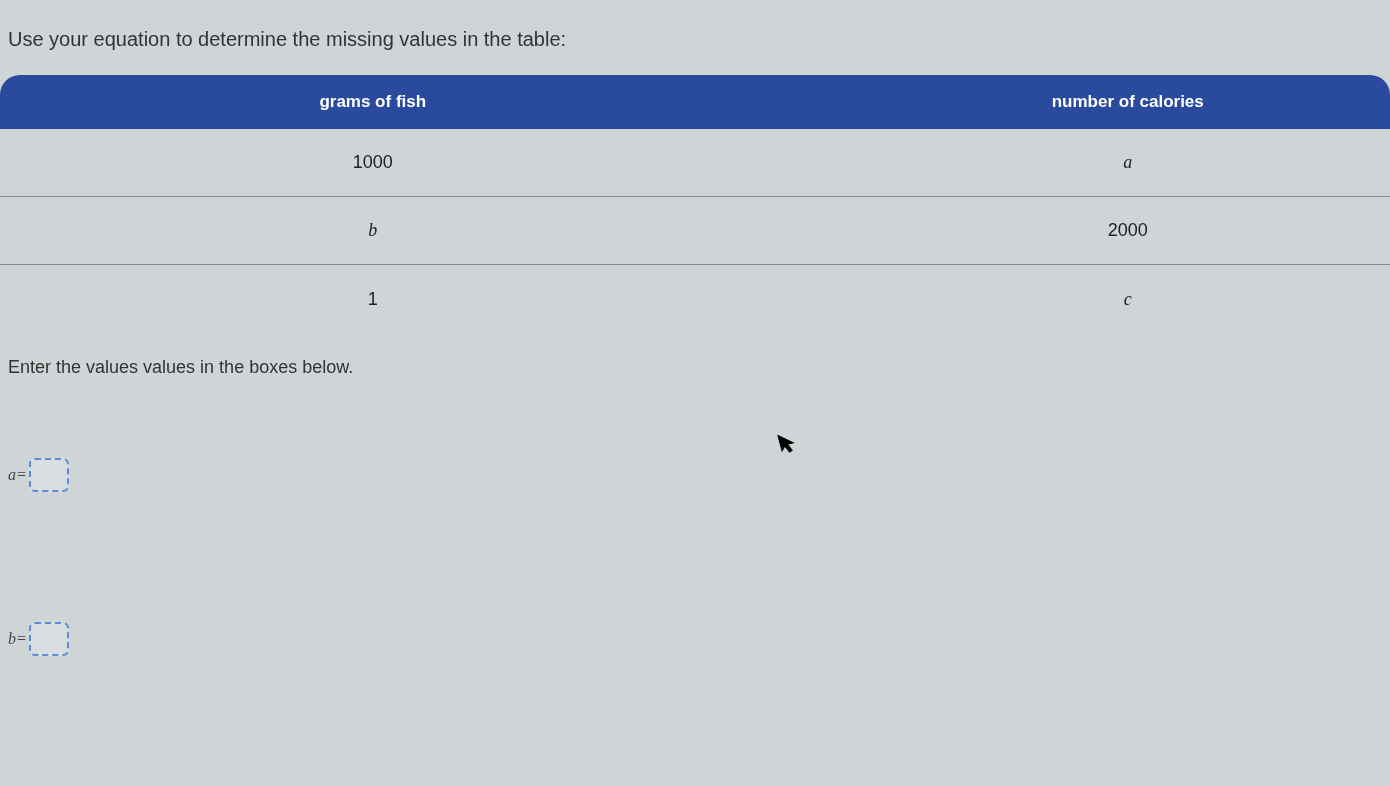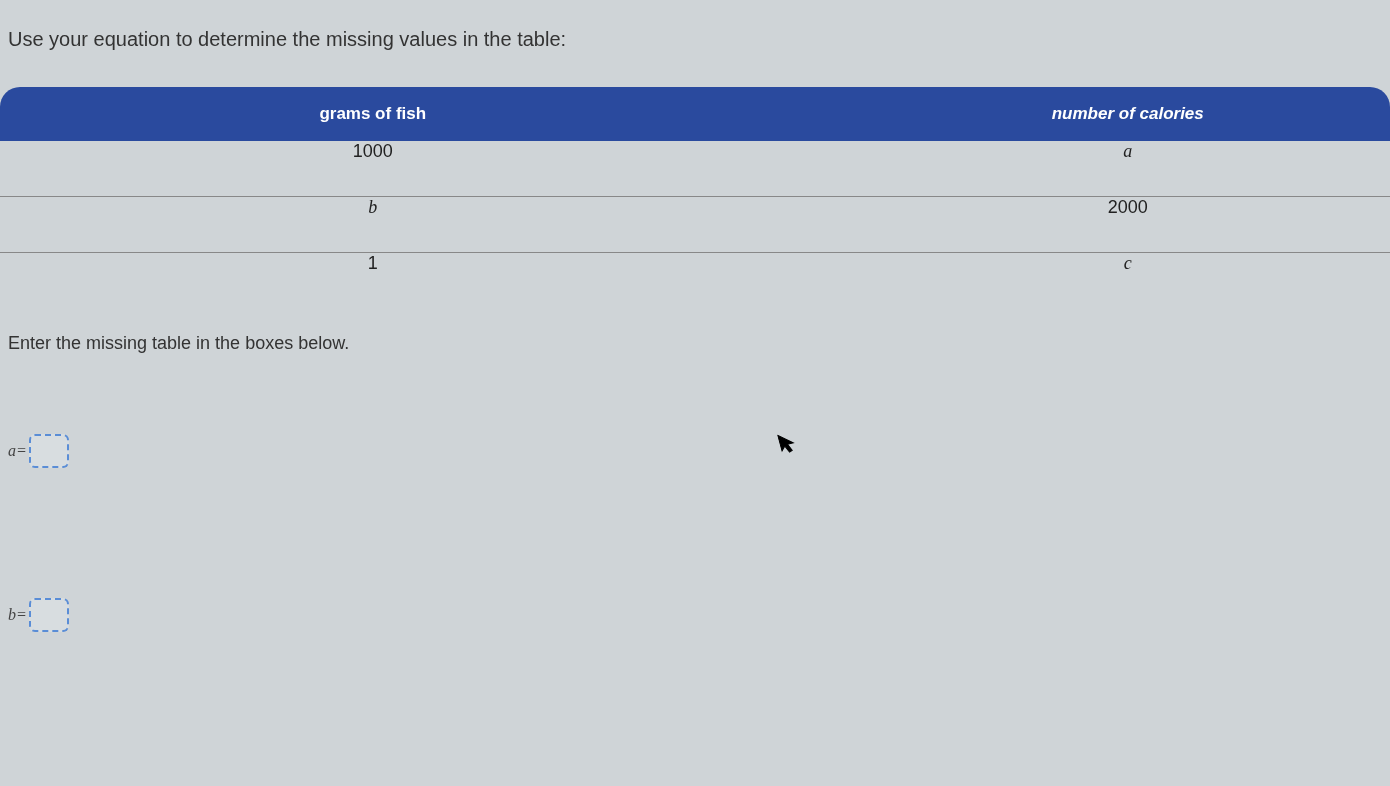--- a/index.html
+++ b/index.html
@@ -15,46 +15,45 @@
       overflow: hidden;
       position: relative;
     }
     .prompt-text {
       font-size: 20px;
       color: #333;
       padding: 28px 0 24px 8px;
     }
     .table-container {
       width: 100%;
-      margin-top: 12px;
     }
     .table-header {
       display: flex;
       background-color: #2a4a9e;
       color: #fff;
       font-size: 17px;
       font-weight: bold;
       height: 54px;
       align-items: center;
       border-radius: 20px 20px 0 0;
     }
     .header-col-1 {
       width: 45%;
       text-align: center;
       padding-left: 120px;
     }
     .header-col-2 {
       width: 55%;
       text-align: center;
       padding-left: 240px;
-      font-style: italic;
     }
     .table-row {
       display: flex;
-      height: 56px;
+      height: 68px;
+      align-items: center;
       border-bottom: 1px solid #888;
     }
     .table-row:last-child {
       border-bottom: none;
     }
     .cell-1 {
       width: 45%;
       text-align: center;
       font-size: 18px;
       color: #222;
@@ -131,21 +130,21 @@
     <div class="cell-1 italic">b</div>
     <div class="cell-2">2000</div>
   </div>
 
   <div class="table-row">
     <div class="cell-1">1</div>
     <div class="cell-2 italic">c</div>
   </div>
 </div>
 
-<div class="enter-text">Enter the missing table in the boxes below.</div>
+<div class="enter-text">Enter the values values in the boxes below.</div>
 
 <div class="input-area">
   <div class="input-row">
     <span class="input-label">a=</span>
     <input type="text" class="input-box" style="">
   </div>
   <div class="input-row">
     <span class="input-label">b=</span>
     <input type="text" class="input-box" style="">
   </div>

